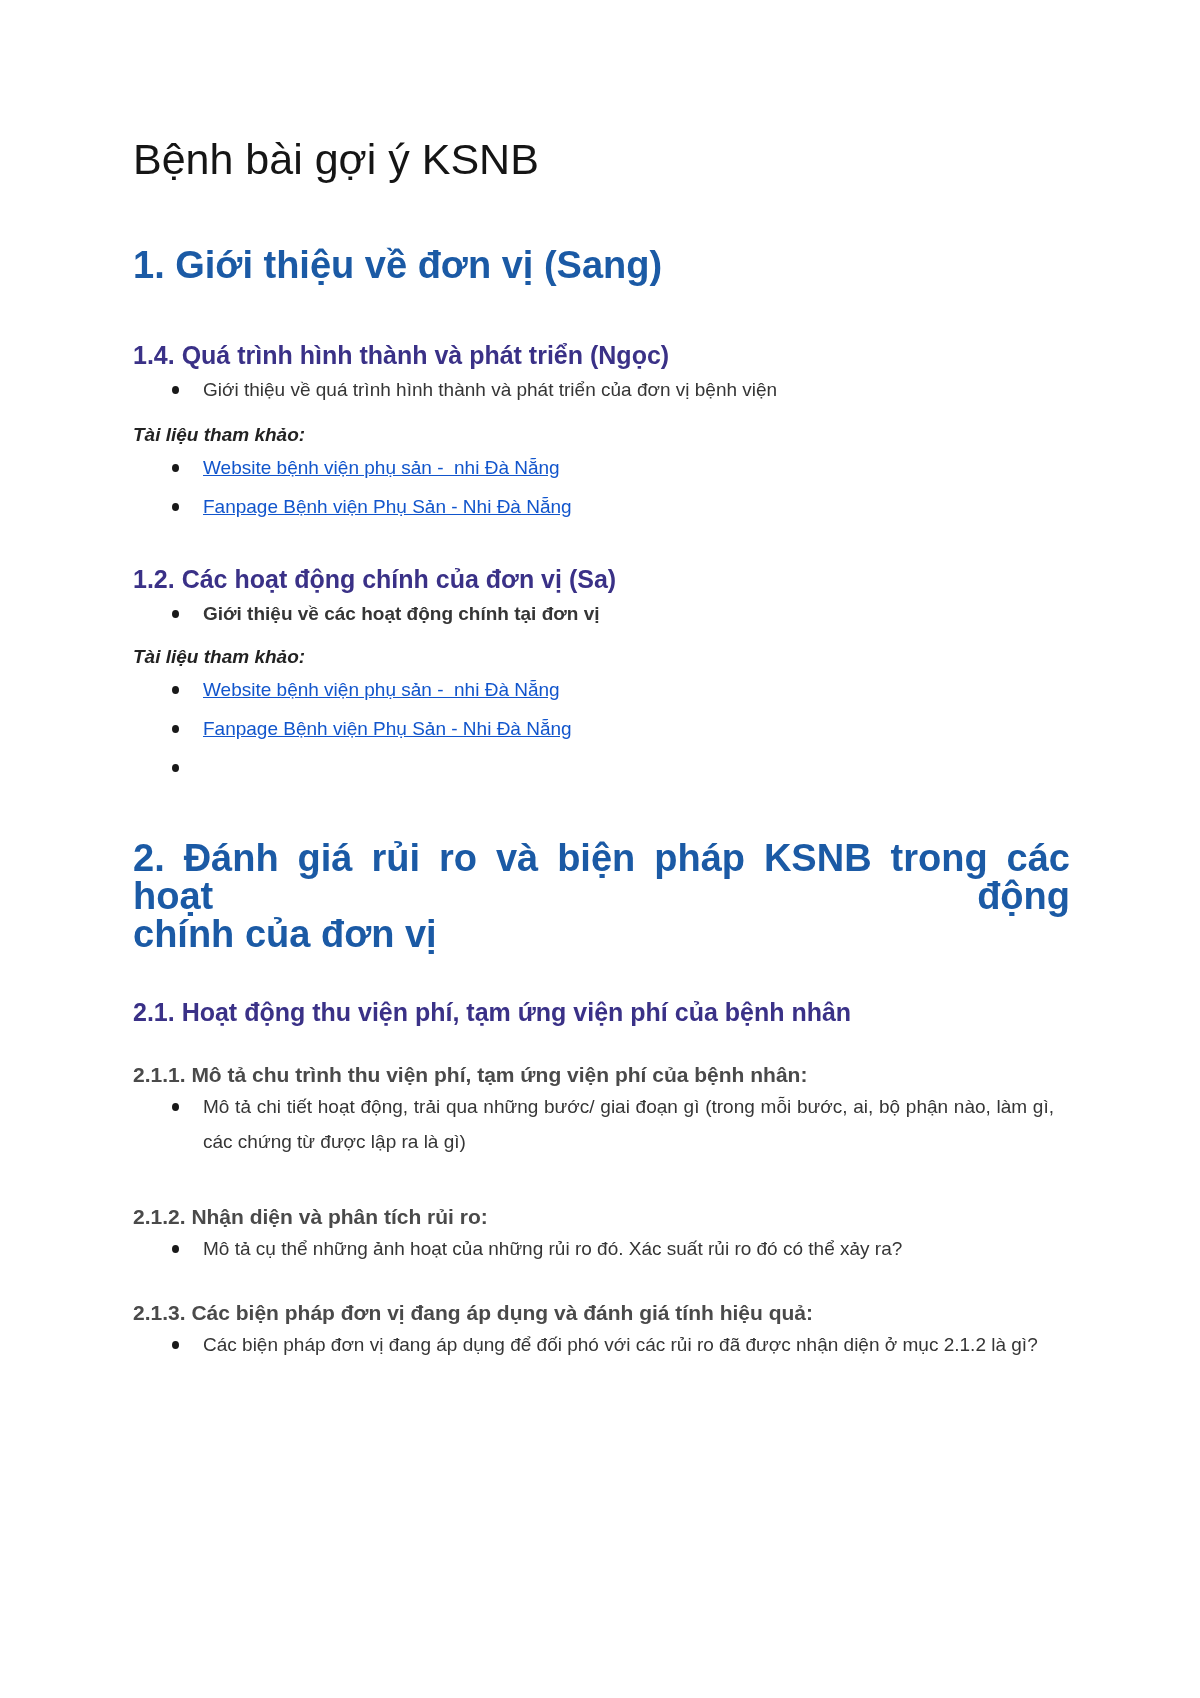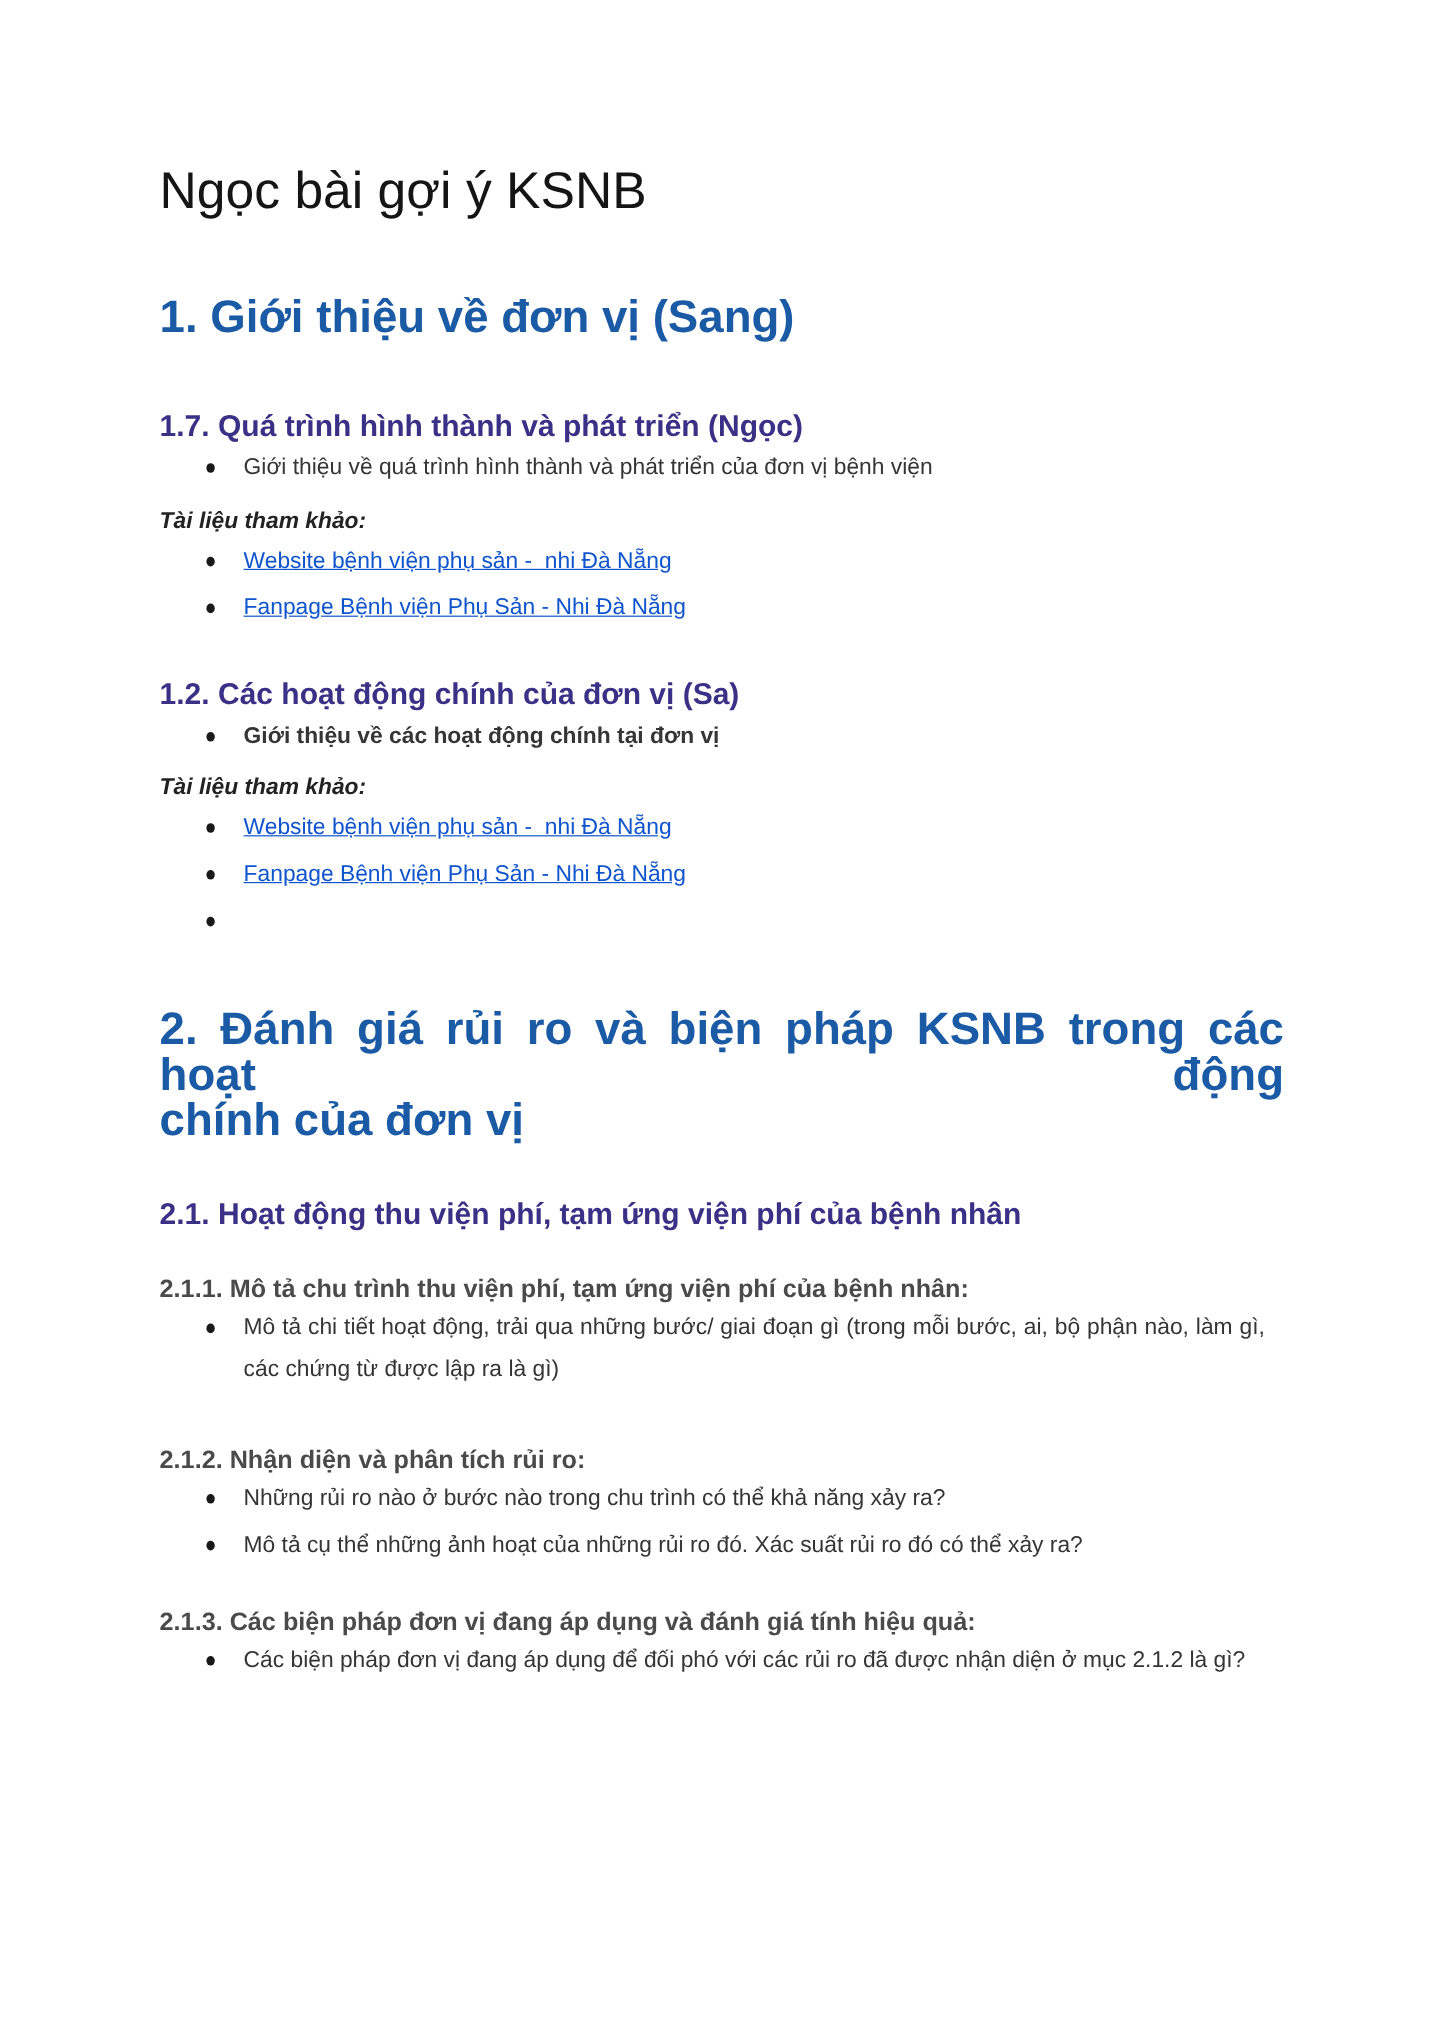--- a/index.html
+++ b/index.html
@@ -108,25 +108,25 @@
   .mt-ul-h3a{margin-top:44px;}
   .mt-h3-ulb{margin-top:5px;}
   .mt-ul-h3b{margin-top:33px;}
   .mt-h3-ulc{margin-top:12px;}
 </style>
 </head>
 <body>
 
 <div class="page">
 
-  <h1 class="doc-title">Ngọc bài gợi ý KSNB</h1>
+  <h1 class="doc-title">Bệnh bài gợi ý KSNB</h1>
 
   <h2 class="h-blue mt-title-h1">1. Giới thiệu về đơn vị (Sang)</h2>
 
-  <h3 class="h-purple mt-h1-h2">1.7. Quá trình hình thành và phát triển (Ngọc)</h3>
+  <h3 class="h-purple mt-h1-h2">1.4. Quá trình hình thành và phát triển (Ngọc)</h3>
   <ul class="doc-list mt-h2-ul">
     <li><span>Giới thiệu về quá trình hình thành và phát triển của đơn vị bệnh viện</span></li>
   </ul>
   <p class="refs mt-ul-refs">Tài liệu tham khảo:</p>
   <ul class="doc-list mt-refs-ul">
     <li><a class="doc-link">Website bệnh viện phụ sản -  nhi Đà Nẵng</a></li>
     <li><a class="doc-link">Fanpage Bệnh viện Phụ Sản - Nhi Đà Nẵng</a></li>
   </ul>
 
   <h3 class="h-purple mt-ul-h2">1.2. Các hoạt động chính của đơn vị (Sa)</h3>
@@ -147,21 +147,20 @@
 
   <h3 class="h-purple mt-h1-h21">2.1. Hoạt động thu viện phí, tạm ứng viện phí của bệnh nhân</h3>
 
   <h4 class="h-gray mt-h21-h3">2.1.1. Mô tả chu trình thu viện phí, tạm ứng viện phí của bệnh nhân:</h4>
   <ul class="doc-list mt-h3-ul">
     <li><span>Mô tả chi tiết hoạt động, trải qua những bước/ giai đoạn gì (trong mỗi bước, ai, bộ phận nào, làm gì, các chứng từ được lập ra là gì)</span></li>
   </ul>
 
   <h4 class="h-gray mt-ul-h3a">2.1.2. Nhận diện và phân tích rủi ro:</h4>
   <ul class="doc-list mt-h3-ulb">
-    <li><span>Những rủi ro nào ở bước nào trong chu trình có thể khả năng xảy ra?</span></li>
     <li><span>Mô tả cụ thể những ảnh hoạt của những rủi ro đó. Xác suất rủi ro đó có thể xảy ra?</span></li>
   </ul>
 
   <h4 class="h-gray mt-ul-h3b">2.1.3. Các biện pháp đơn vị đang áp dụng và đánh giá tính hiệu quả:</h4>
   <ul class="doc-list mt-h3-ulc">
     <li><span>Các biện pháp đơn vị đang áp dụng để đối phó với các rủi ro đã được nhận diện ở mục 2.1.2 là gì?</span></li>
   </ul>
 
 </div>
 

